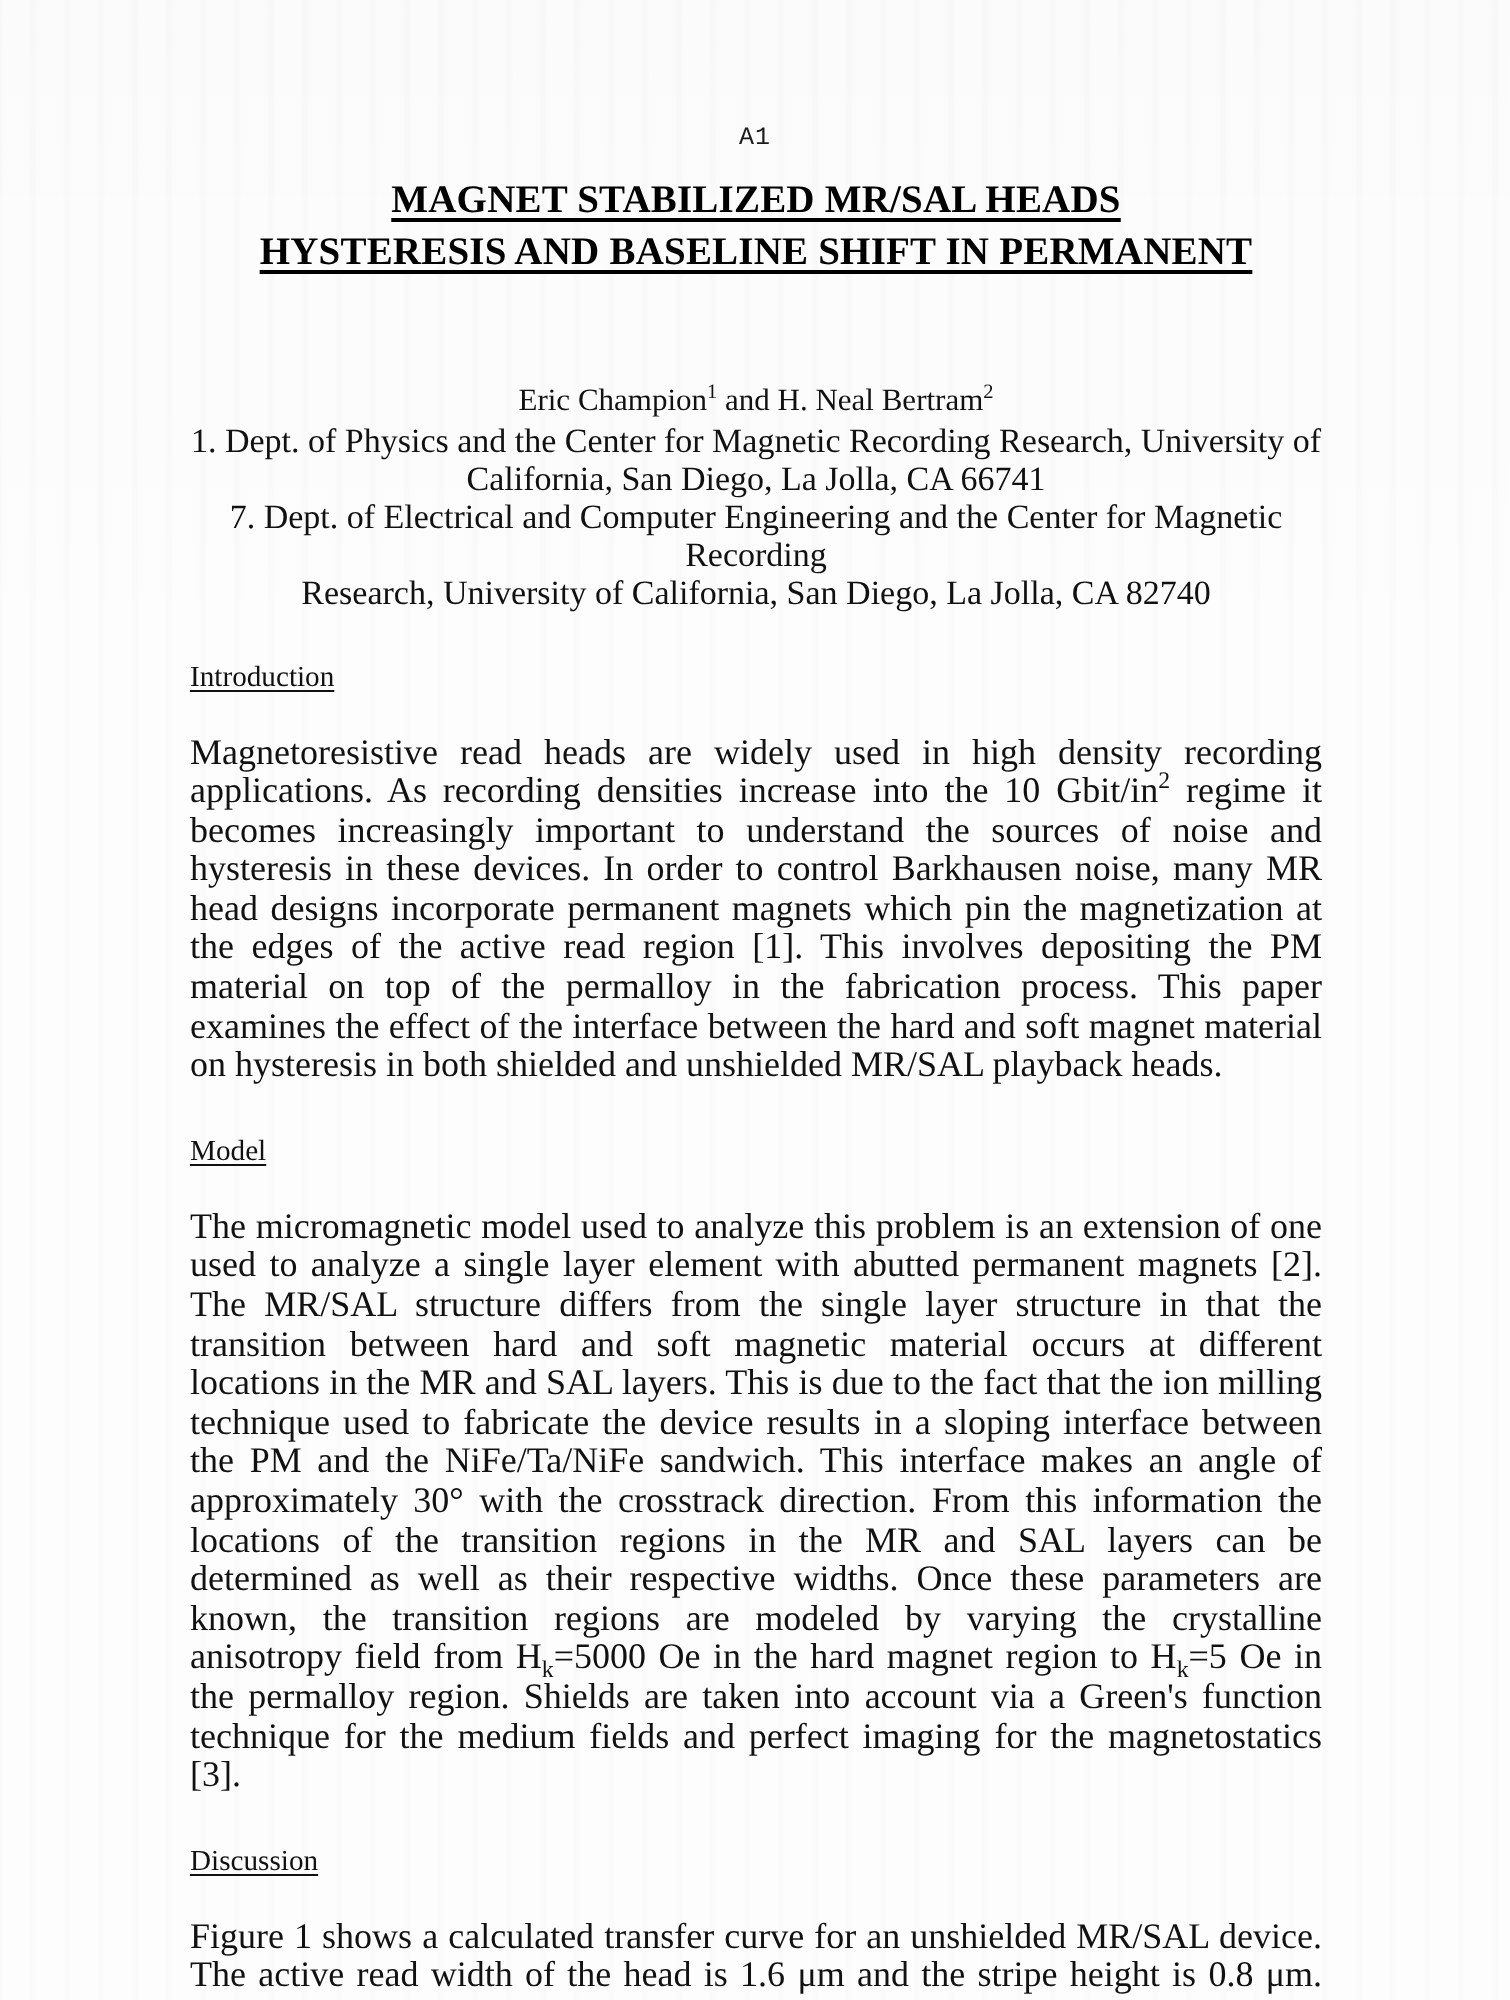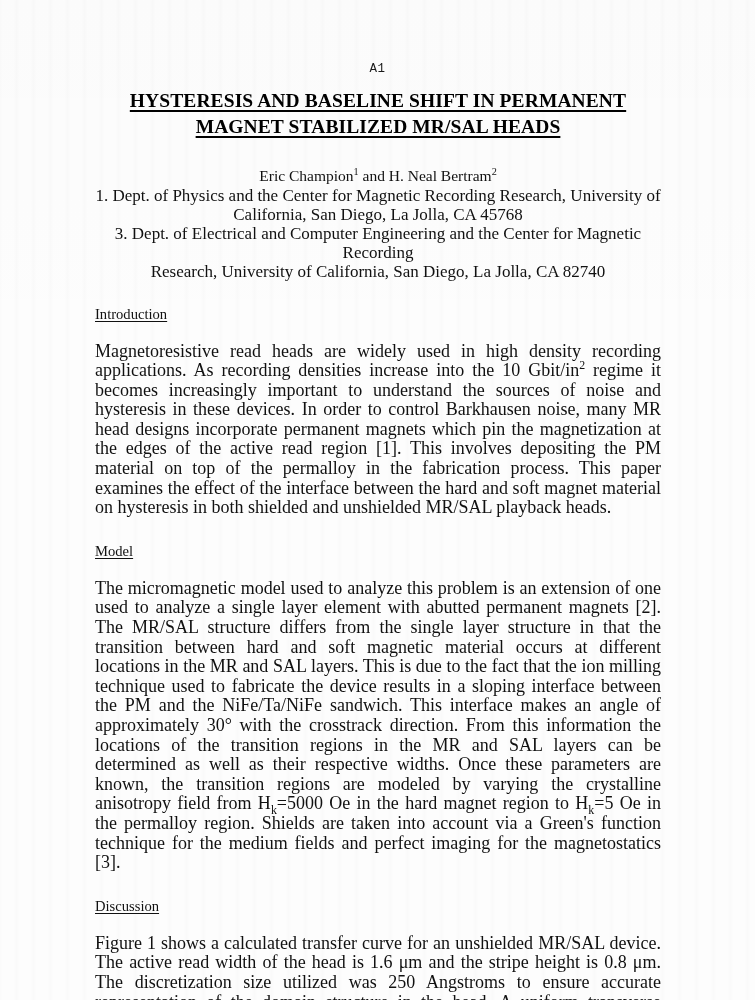--- a/index.html
+++ b/index.html
@@ -54,21 +54,21 @@
   }
   .doc-title .tline {
     display: block;
     text-decoration: underline;
     text-decoration-thickness: 2px;
     text-underline-offset: 3px;
   }
 
   .authors {
     text-align: center;
-    margin-top: 26px;
+    margin-top: 51px;
     font-size: 15.5px;
     line-height: 19.5px;
   }
   .authors .aff {
     font-size: 17px;
     line-height: 19px;
   }
 
   .section {
     margin-top: 24px;
@@ -96,29 +96,29 @@
 </head>
 <body>
 
 <div class="page">
 
   <div class="folio">A1</div>
 
   <div class="content">
 
     <h1 class="doc-title">
+      <span class="tline">MAGNET STABILIZED MR/SAL HEADS</span>
       <span class="tline">HYSTERESIS AND BASELINE SHIFT IN PERMANENT</span>
-      <span class="tline">MAGNET STABILIZED MR/SAL HEADS</span>
     </h1>
 
     <div class="authors">
       <div>Eric Champion<sup>1</sup> and H. Neal Bertram<sup>2</sup></div>
       <div class="aff">1. Dept. of Physics and the Center for Magnetic Recording Research, University of</div>
-      <div class="aff">California, San Diego, La Jolla, CA 45768</div>
-      <div class="aff">3. Dept. of Electrical and Computer Engineering and the Center for Magnetic Recording</div>
+      <div class="aff">California, San Diego, La Jolla, CA 66741</div>
+      <div class="aff">7. Dept. of Electrical and Computer Engineering and the Center for Magnetic Recording</div>
       <div class="aff">Research, University of California, San Diego, La Jolla, CA 82740</div>
     </div>
 
     <div class="section">
       <div class="section-heading">
         <span class="u">Introduction</span>
       </div>
       <p class="body-text">Magnetoresistive read heads are widely used in high density recording applications. As recording densities increase into the 10 Gbit/in<sup>2</sup> regime it becomes increasingly important to understand the sources of noise and hysteresis in these devices. In order to control Barkhausen noise, many MR head designs incorporate permanent magnets which pin the magnetization at the edges of the active read region [1]. This involves depositing the PM material on top of the permalloy in the fabrication process. This paper examines the effect of the interface between the hard and soft magnet material on hysteresis in both shielded and unshielded MR/SAL playback heads.</p>
     </div>
 

